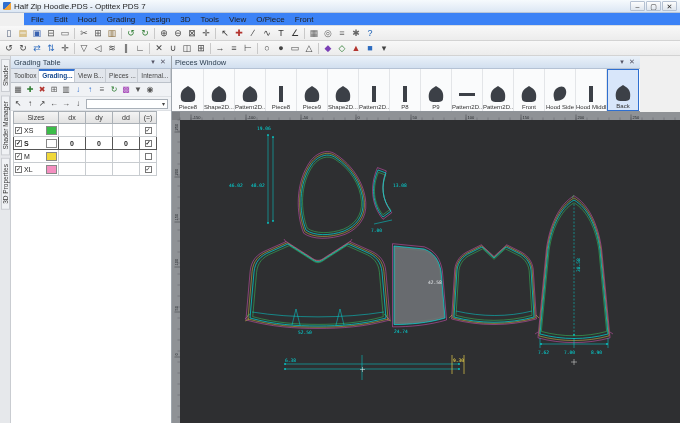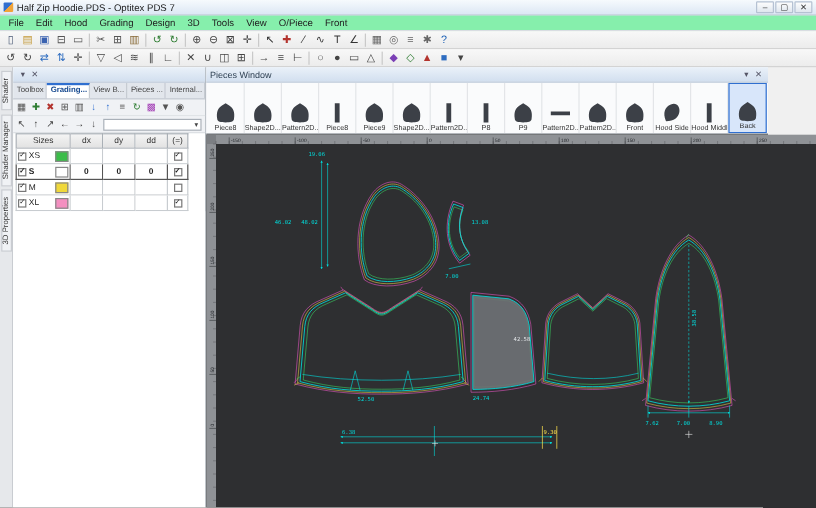--- a/index.html
+++ b/index.html
@@ -10,21 +10,21 @@
   
   .titlebar { height:13px; background:linear-gradient(#f6fafd,#dce7f4); display:flex; align-items:center;
               gap:3px; padding:0 3px; border-bottom:1px solid #b9c6d8; }
   .app-icon { width:8px; height:8px; background:linear-gradient(135deg,#2f6fd0 50%,#f0a43a 50%); border-radius:1px; flex:0 0 auto; }
   .title-text { font-size:8px; color:#222; flex:1; white-space:nowrap; overflow:hidden; }
   .win-controls { display:flex; gap:1px; }
   .win-btn { width:15px; height:10px; font-size:7px; line-height:10px; text-align:center; color:#333;
              background:linear-gradient(#fdfdfd,#dfe6ee); border:1px solid #b5c1d2; border-radius:1px; }
 
   
-  .menubar { height:13px; background:#86efac; border-bottom:1px solid #d9dde2; display:flex; align-items:center; padding-left:2px; }
+  .menubar { height:13px; background:#3b82f6; border-bottom:1px solid #d9dde2; display:flex; align-items:center; padding-left:2px;margin-left:24px; }
   .menu-item { font-size:8px; color:#222; padding:0 5px; line-height:13px; }
   .toolbar { height:15px; background:linear-gradient(#f8f8f8,#ececec); border-bottom:1px solid #d3d3d3;
              display:flex; align-items:center; padding:0 2px; }
   .tb-icon { width:14px; height:13px; display:inline-flex; align-items:center; justify-content:center;
              font-size:9px; line-height:1; border:1px solid transparent; border-radius:1px; color:#555; }
   .tb-sep { width:1px; height:11px; background:#c9c9c9; margin:0 2px; flex:0 0 auto; }
 
   
   .main { display:flex; height:367px; }
   .side-strip { width:11px; background:#e6e8eb; border-right:1px solid #c9ccd1; display:flex;
@@ -182,20 +182,21 @@
   <div class="main">
 
     <div class="side-strip" id="sideStrip">
         <div class="side-tab">Shader</div>
         <div class="side-tab">Shader Manager</div>
         <div class="side-tab">3D Properties</div>
       </div>
 
     <div class="left-panel">
       <div class="panel-header">
+        <span class="ph-title">Grading Table</span>
         <span class="ph-btn">▾</span>
         <span class="ph-btn">✕</span>
       </div>
       <div class="g-tabs" id="gradingTabs">
           <span class="g-tab">Toolbox</span>
           <span class="g-tab active">Grading...</span>
           <span class="g-tab">View B...</span>
           <span class="g-tab">Pieces ...</span>
           <span class="g-tab">Internal...</span>
         </div>

